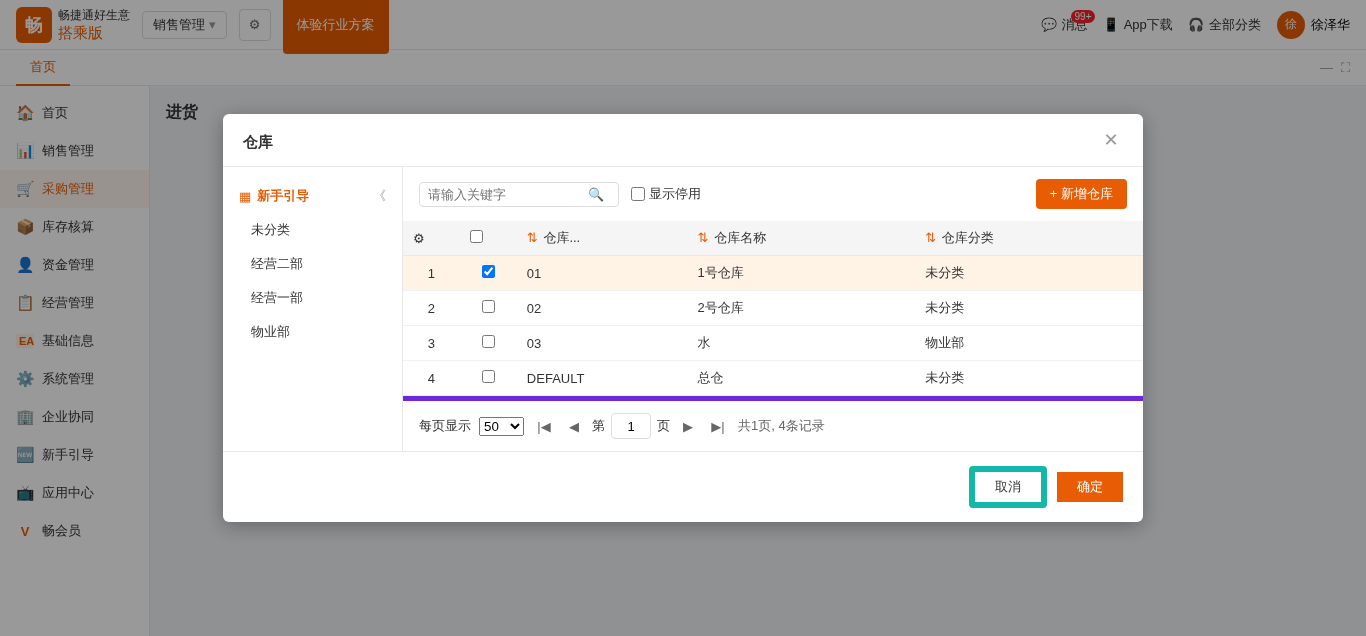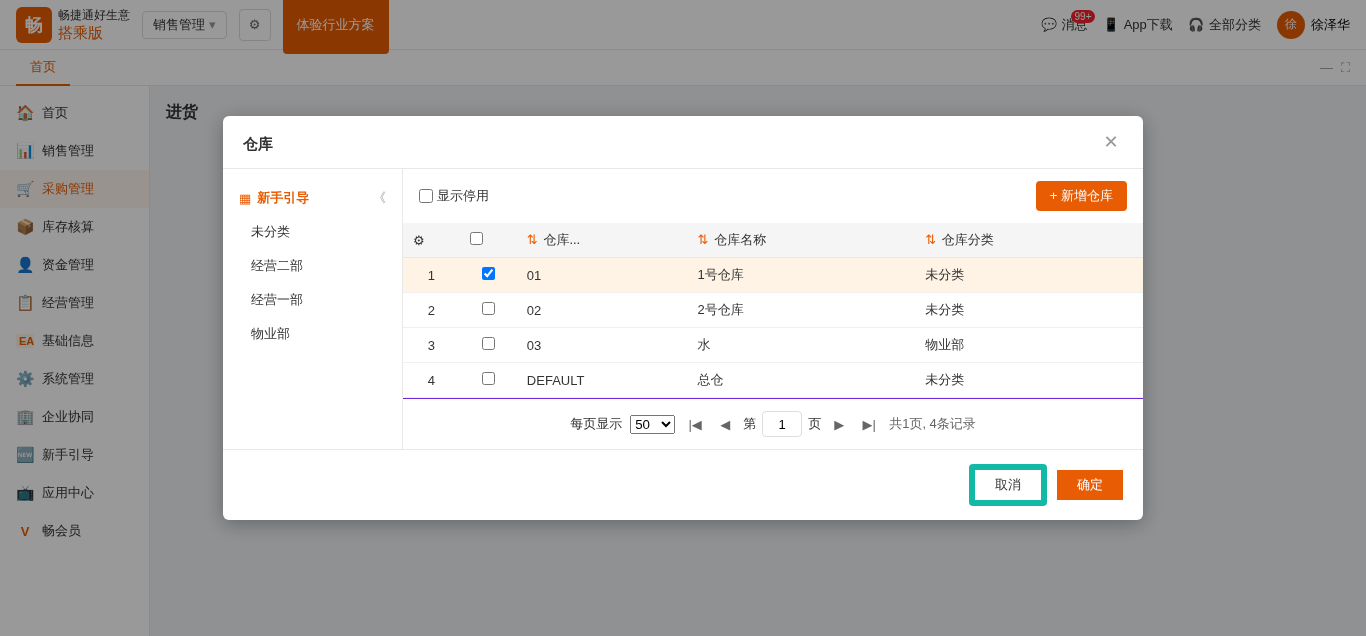--- a/index.html
+++ b/index.html
@@ -138,22 +138,22 @@
     .data-table tr.selected td { background: #fff3e6; }
     .th-gear { width: 40px; text-align: center; }
     .th-check { width: 40px; text-align: center; }
     .th-code { width: 120px; }
     .th-name { width: 160px; }
     .th-category { width: 160px; }
     .table-scroll { flex: 1; overflow-y: auto; }
 
     
     .pagination {
-      display: flex; align-items: center; justify-content: center;
-      padding: 12px 16px; gap: 8px; border-top: 1px solid #6d28d9;
+      display: flex; align-items: center; justify-content: flex-start;
+      padding: 12px 16px; gap: 8px; border-top: 5px solid #6d28d9;
       font-size: 13px; color: #333;
     }
     .page-nav { display: flex; align-items: center; gap: 6px; }
     .page-btn {
       width: 24px; height: 24px; display: flex; align-items: center; justify-content: center;
       cursor: pointer; color: #666; border: none; background: none; font-size: 13px;
     }
     .page-input {
       width: 40px; height: 26px; border: 1px solid #ddd; border-radius: 4px;
       text-align: center; font-size: 13px;
@@ -301,20 +301,24 @@
         </div>
         <div class="category-item">未分类</div>
         <div class="category-item">经营二部</div>
         <div class="category-item">经营一部</div>
         <div class="category-item">物业部</div>
       </div>
 
       <div class="table-panel">
 
         <div class="table-toolbar">
+          <div class="search-input-wrap">
+            <input type="text" placeholder="请输入关键字" style="">
+            <span class="search-icon">🔍</span>
+          </div>
           <label class="show-disabled">
             <input type="checkbox" class="checkbox-input" style="">
             <span>显示停用</span>
           </label>
           <button class="add-btn">+ 新增仓库</button>
         </div>
 
         <div class="table-scroll">
           <table class="data-table">
             <thead>

